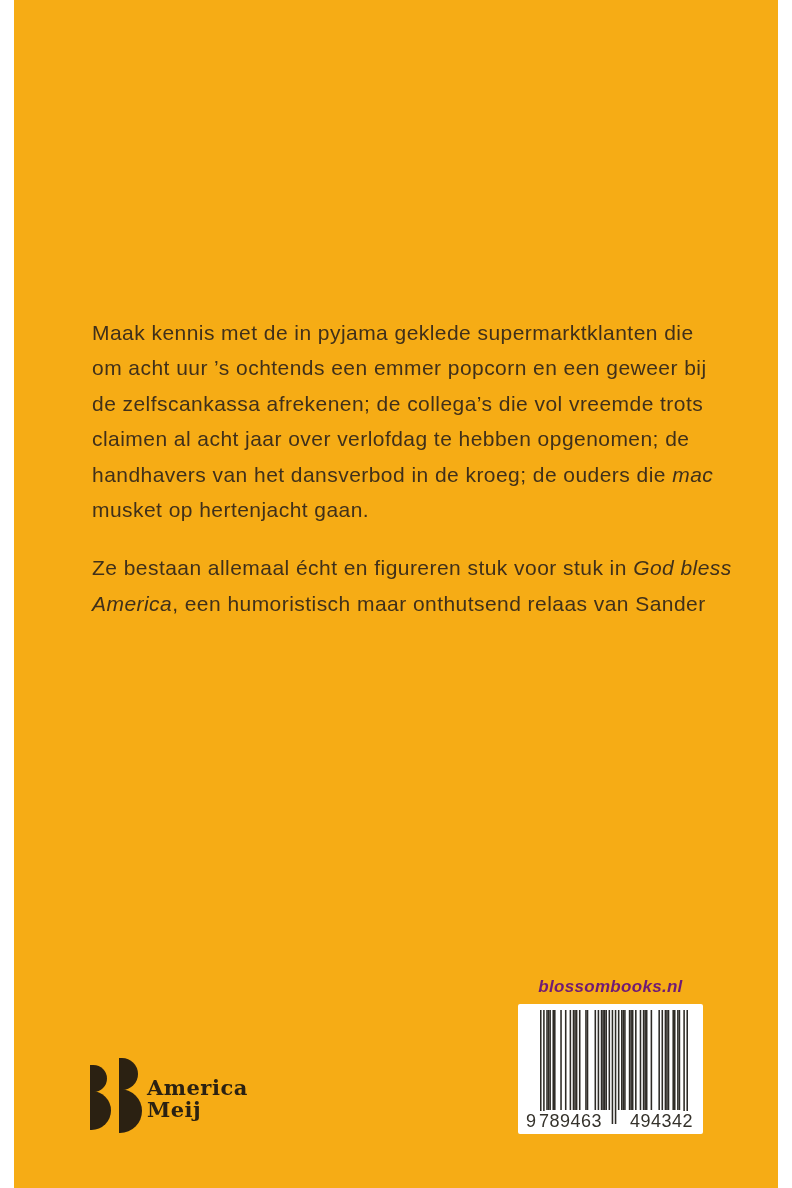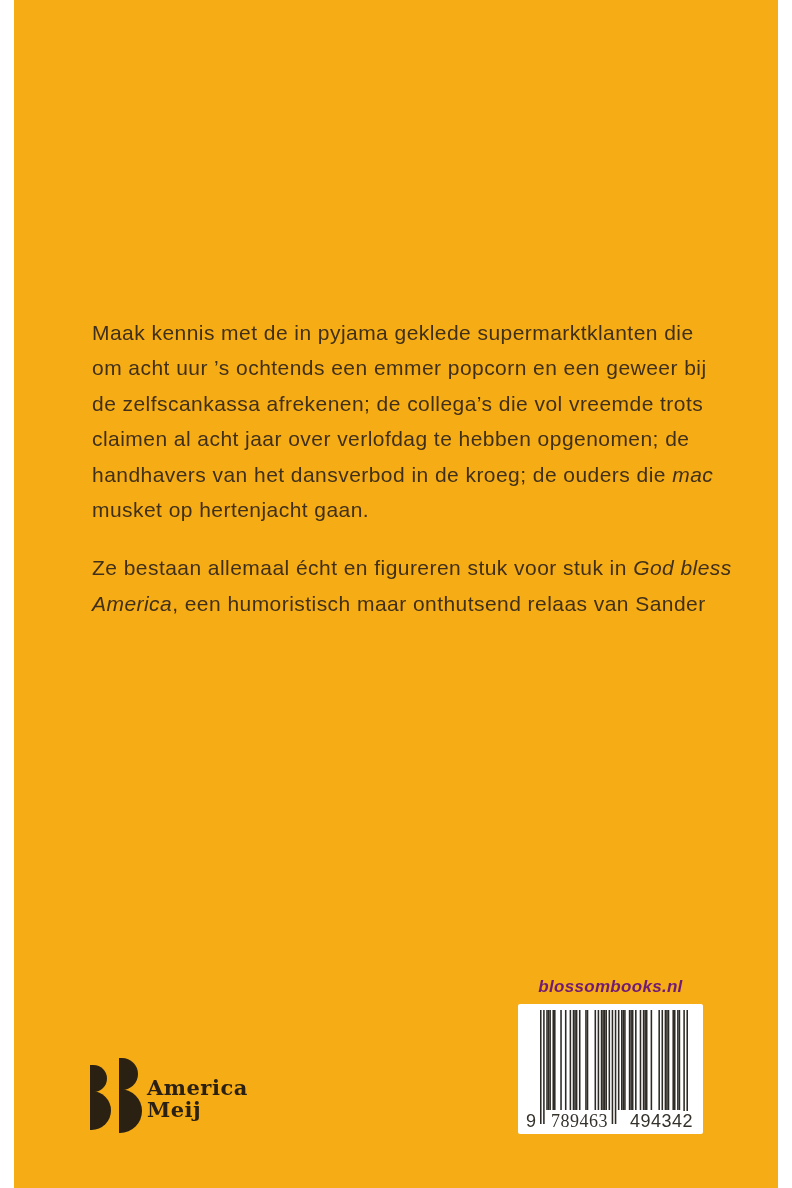--- a/index.html
+++ b/index.html
@@ -76,21 +76,21 @@
     position: absolute;
     top: 107px;
     color: #35322B;
     font-size: 18px;
     line-height: 20px;
     letter-spacing: 0.5px;
     background: #ffffff;
     padding: 0 1px;
   }
   .bc-9  { left: 7px; }
-  .bc-g1 { left: 32px; font-family: Liberation Serif, serif; }
+  .bc-g1 { left: 20px; }
   .bc-g2 { left: 111px; }
 
   
   .logo {
     position: absolute;
     left: 76px;
     top: 1058px;
     width: 260px;
     height: 90px;
   }

